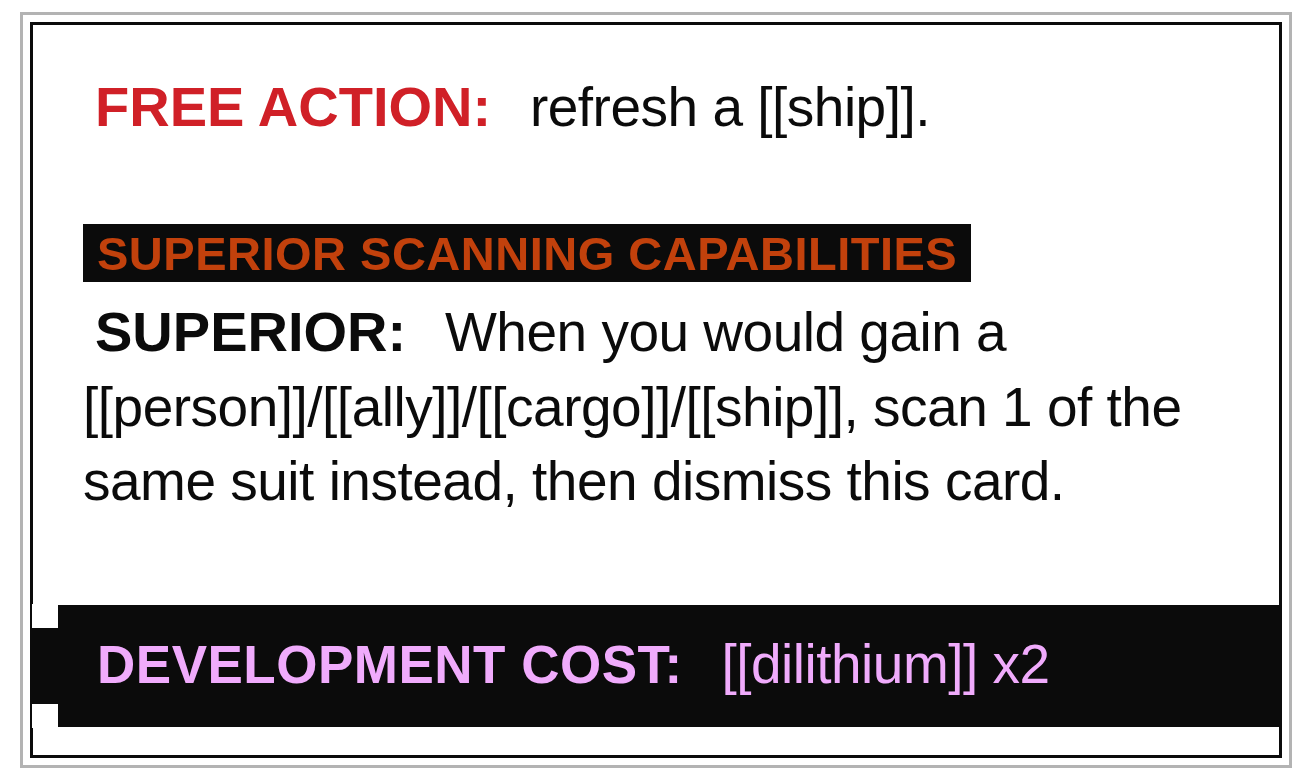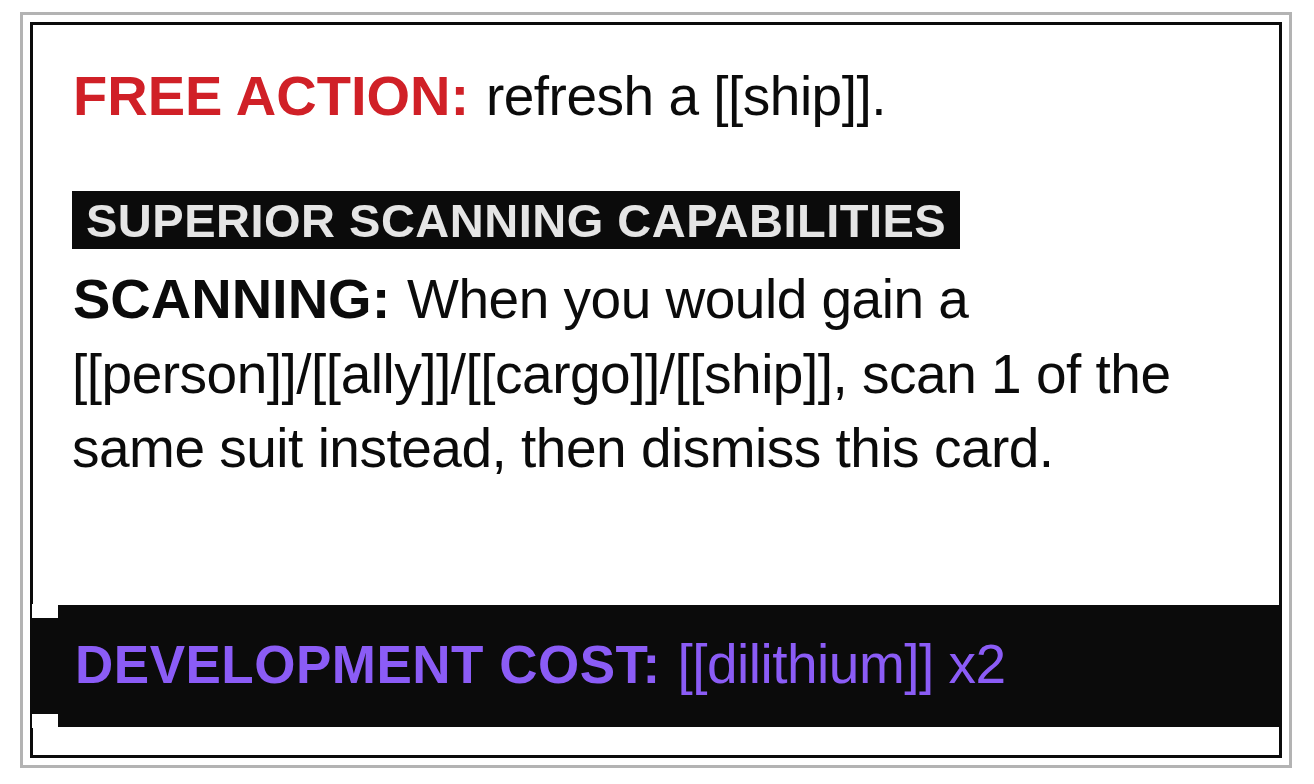--- a/index.html
+++ b/index.html
@@ -1,15 +1,15 @@
 <!DOCTYPE html>
 <html><head>
 <meta charset="utf-8">
 <style>
-  * { box-sizing: border-box; margin: 0; padding: 1px; }
+  * { box-sizing: border-box; margin: 0; padding: 12px; }
   html, body { width: 1314px; height: 784px; }
   body {
     background: #ffffff;
     font-family: "Helvetica Neue", Helvetica, Arial, sans-serif;
     -webkit-font-smoothing: antialiased;
   }
   .card-frame {
     position: absolute;
     left: 20px;
     top: 12px;
@@ -52,21 +52,21 @@
   }
   .ability-block {
     margin-top: 56px;
     font-size: 55px;
     line-height: 1.35;
     letter-spacing: -0.5px;
   }
   .ability-name-tag {
     display: inline-block;
     background: #0b0b0b;
-    color: #e5e5e5;
+    color: #c2410c;
     font-family: "Arial Narrow", "Helvetica Neue Condensed", sans-serif;
     font-stretch: condensed;
     font-weight: 600;
     font-size: 47px;
     letter-spacing: 0.5px;
     padding: 4px 14px 2px 14px;
     line-height: 1.1;
     vertical-align: 6px;
     margin-right: 6px;
   }
@@ -77,21 +77,21 @@
     letter-spacing: 0px;
     font-size: 56px;
   }
   .dev-cost-bar {
     position: absolute;
     left: 0;
     right: -1px;
     bottom: 28px;
     height: 122px;
     background: #0b0b0b;
-    color: #8b5cf6;
+    color: #f0abfc;
   }
   .dev-cost-notch-left-top {
     position: absolute;
     left: -1px;
     top: -1px;
     width: 26px;
     height: 14px;
     background: #ffffff;
   }
   .dev-cost-notch-left-bottom {
@@ -129,21 +129,21 @@
 <div class="card-frame"></div>
 
 <div class="card-inner">
   <div class="content">
     <div class="line1">
       <span class="free-action">FREE ACTION:</span><span> refresh a [[ship]].</span>
     </div>
 
     <div class="ability-block">
       <span class="ability-name-tag">SUPERIOR SCANNING CAPABILITIES</span>
-      <span class="reaction-label">SCANNING:</span><span> When you would gain a [[person]]/[[ally]]/[[cargo]]/[[ship]], scan 1 of the same suit instead, then dismiss this card.</span>
+      <span class="reaction-label">SUPERIOR:</span><span> When you would gain a [[person]]/[[ally]]/[[cargo]]/[[ship]], scan 1 of the same suit instead, then dismiss this card.</span>
     </div>
   </div>
 
   <div class="dev-cost-bar">
     <div class="dev-cost-notch-left-top"></div>
     <div class="dev-cost-notch-left-bottom"></div>
     <div class="dev-cost-text">
       <span class="dev-cost-label">DEVELOPMENT COST:</span><span class="dev-cost-value"> [[dilithium]] x2</span>
     </div>
   </div>

